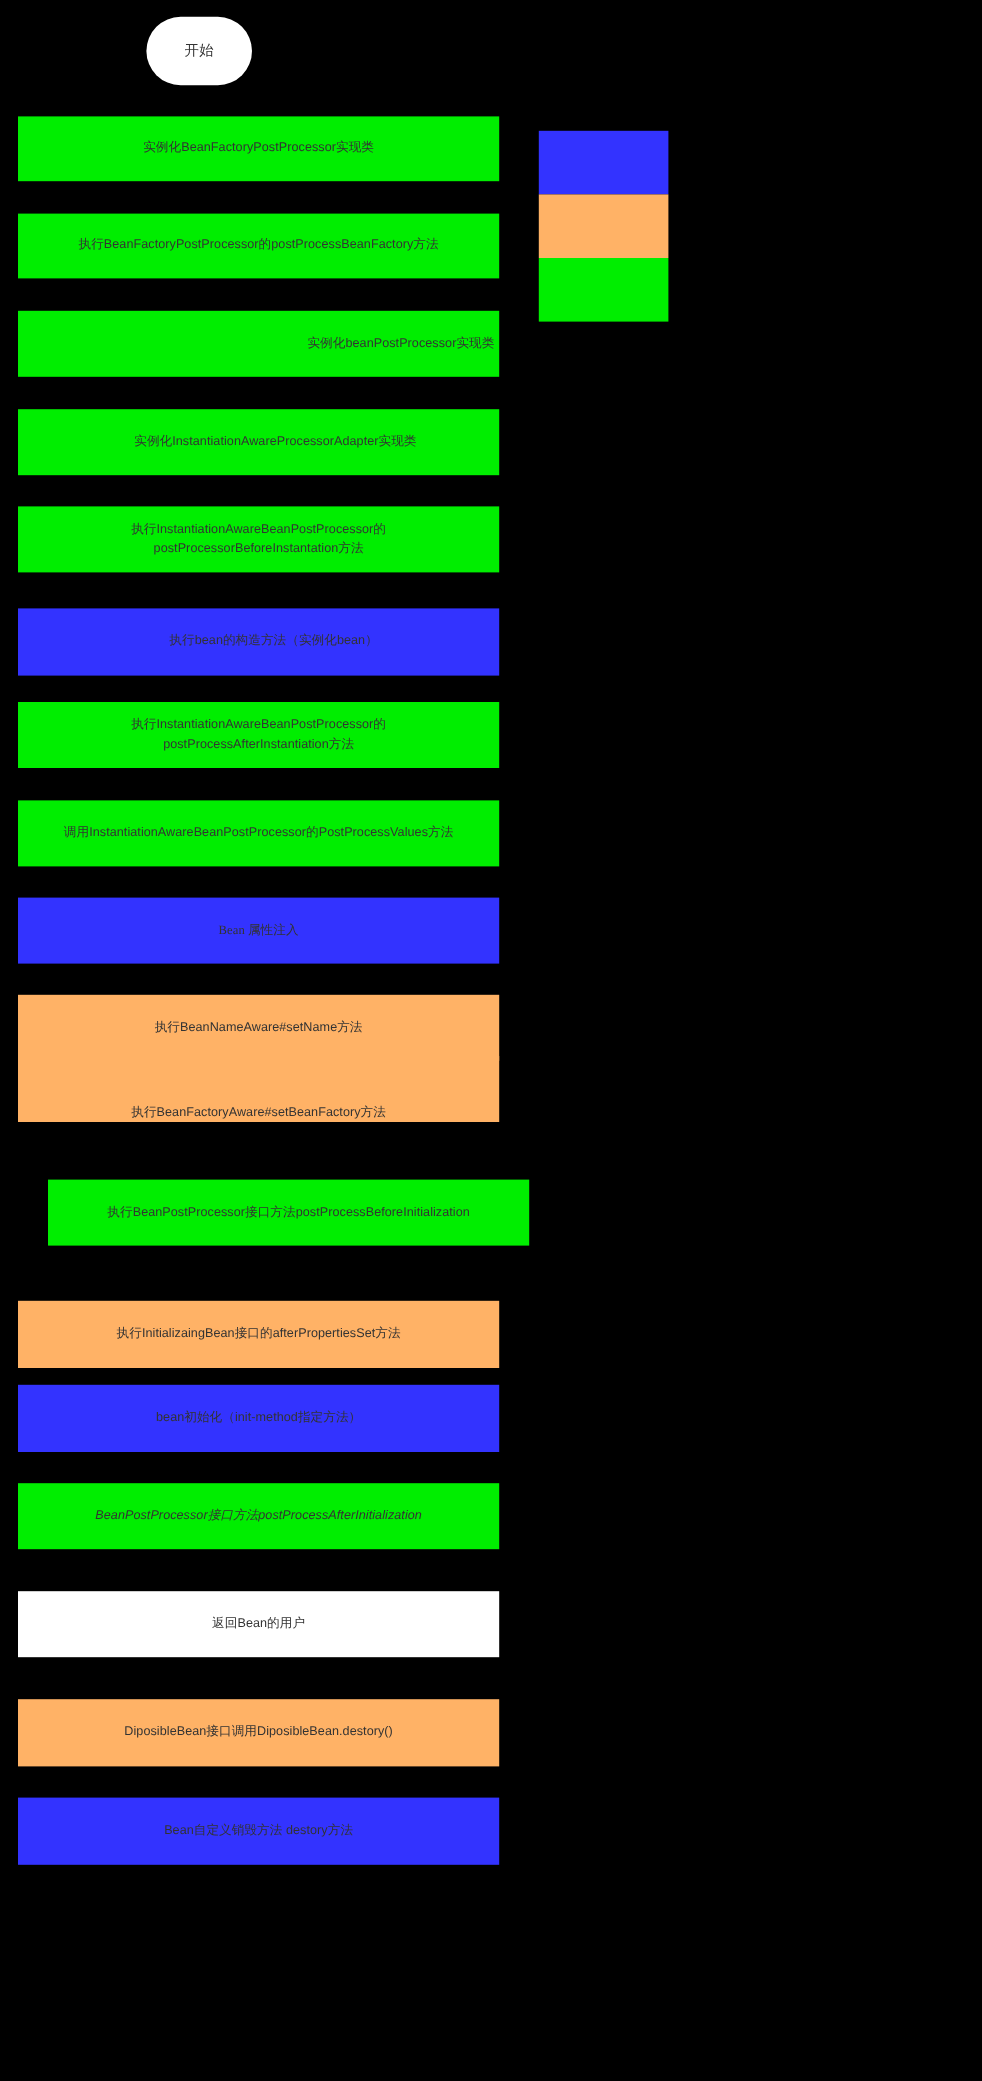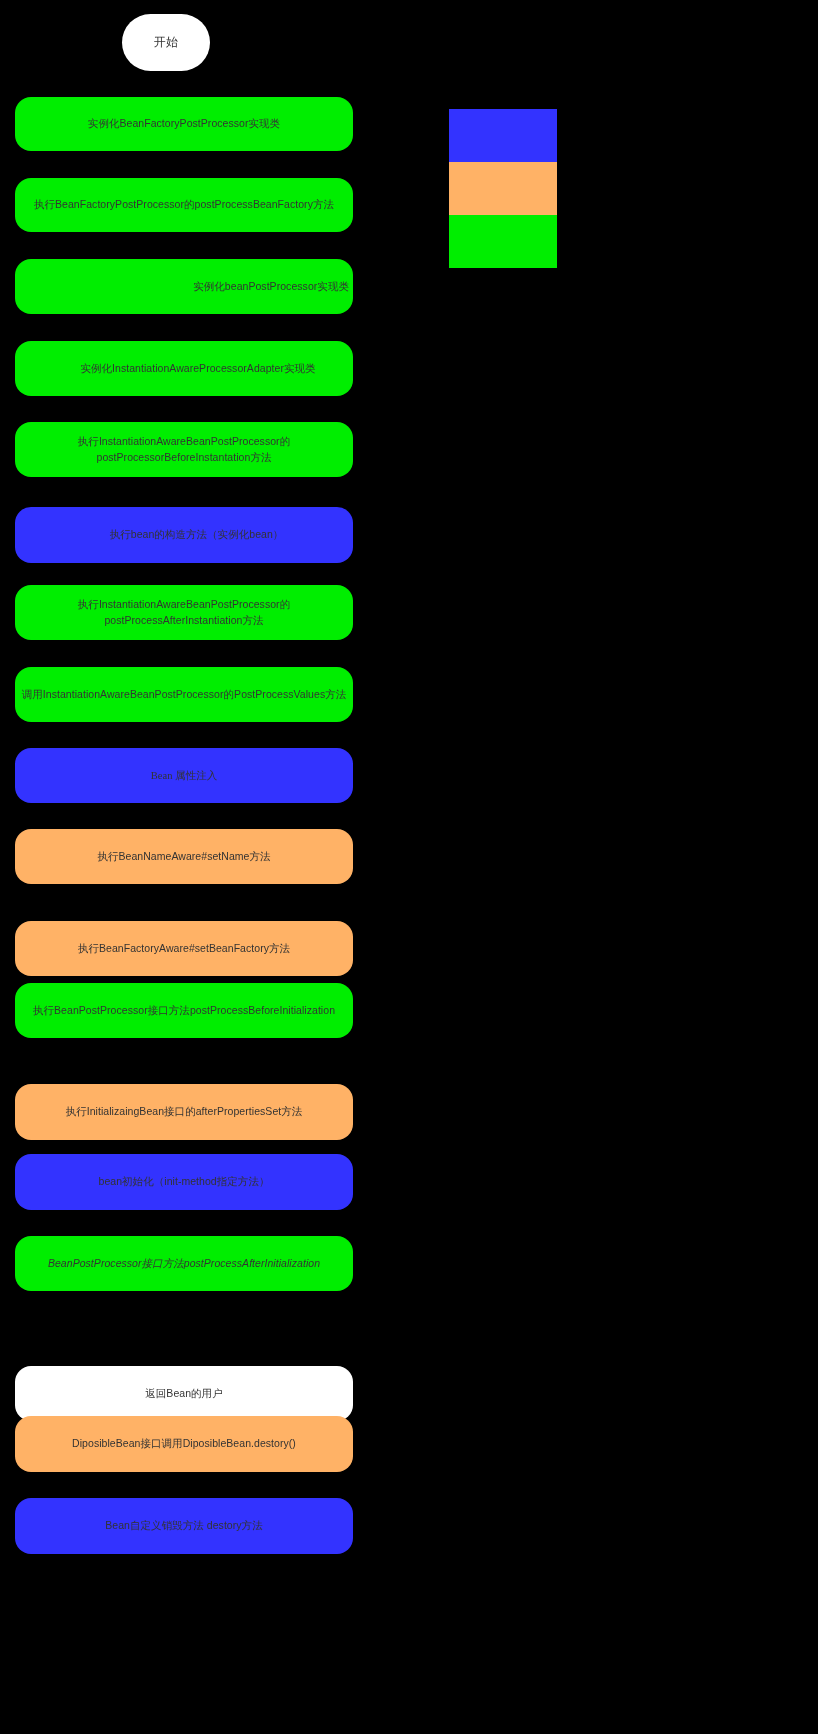--- a/index.html
+++ b/index.html
@@ -48,23 +48,23 @@
   .start-node .node-label {
     color: #333333;
     font-size: 12px;
     line-height: 1.25;
     letter-spacing: 0.2px;
   }
 
   .node {
     position: absolute;
     left: 0;
-    width: 338px;
+    width: 401px;
     box-sizing: border-box;
-    border-radius: 16px;
+    border-radius: 0;
     display: flex;
     align-items: center;
     justify-content: center;
     padding: 0 4px;
   }
   .node .node-label {
     color: #333333;
     font-size: 10.5px;
     line-height: 1.45;
     text-align: center;
@@ -127,36 +127,36 @@
     </div>
     <div class="node" style="top: 667px; height: 55px; background: rgb(0, 238, 0);">
       <span class="node-label">调用InstantiationAwareBeanPostProcessor的PostProcessValues方法</span>
     </div>
     <div class="node" style="top: 748px; height: 55px; background: rgb(51, 51, 255); font-family: Liberation Serif, serif;">
       <span class="node-label">Bean 属性注入</span>
     </div>
     <div class="node" style="top: 829px; height: 55px; background: rgb(255, 178, 102);">
       <span class="node-label">执行BeanNameAware#setName方法</span>
     </div>
-    <div class="node" style="top: 921px; height: 55px; background: rgb(255, 178, 102);">
+    <div class="node" style="top: 880px; height: 55px; background: rgb(255, 178, 102); align-items: flex-end;">
       <span class="node-label">执行BeanFactoryAware#setBeanFactory方法</span>
     </div>
-    <div class="node" style="top: 983px; height: 55px; background: rgb(0, 238, 0);">
+    <div class="node" style="top: 983px; height: 55px; background: rgb(0, 238, 0); margin-left: 25px;">
       <span class="node-label">执行BeanPostProcessor接口方法postProcessBeforeInitialization</span>
     </div>
     <div class="node" style="top: 1084px; height: 56px; background: rgb(255, 178, 102);">
       <span class="node-label">执行InitializaingBean接口的afterPropertiesSet方法</span>
     </div>
     <div class="node" style="top: 1154px; height: 56px; background: rgb(51, 51, 255);">
       <span class="node-label">bean初始化（init-method指定方法）</span>
     </div>
     <div class="node" style="top: 1236px; height: 55px; background: rgb(0, 238, 0); font-style: italic;">
       <span class="node-label">BeanPostProcessor接口方法postProcessAfterInitialization</span>
     </div>
-    <div class="node white" style="top: 1326px; height: 55px; background: rgb(255, 255, 255); margin-top: 40px;">
+    <div class="node white" style="top: 1326px; height: 55px; background: rgb(255, 255, 255);">
       <span class="node-label">返回Bean的用户</span>
     </div>
     <div class="node" style="top: 1416px; height: 56px; background: rgb(255, 178, 102);">
       <span class="node-label">DiposibleBean接口调用DiposibleBean.destory()</span>
     </div>
     <div class="node" style="top: 1498px; height: 56px; background: rgb(51, 51, 255);">
       <span class="node-label">Bean自定义销毁方法 destory方法</span>
     </div>
   </div>
 

